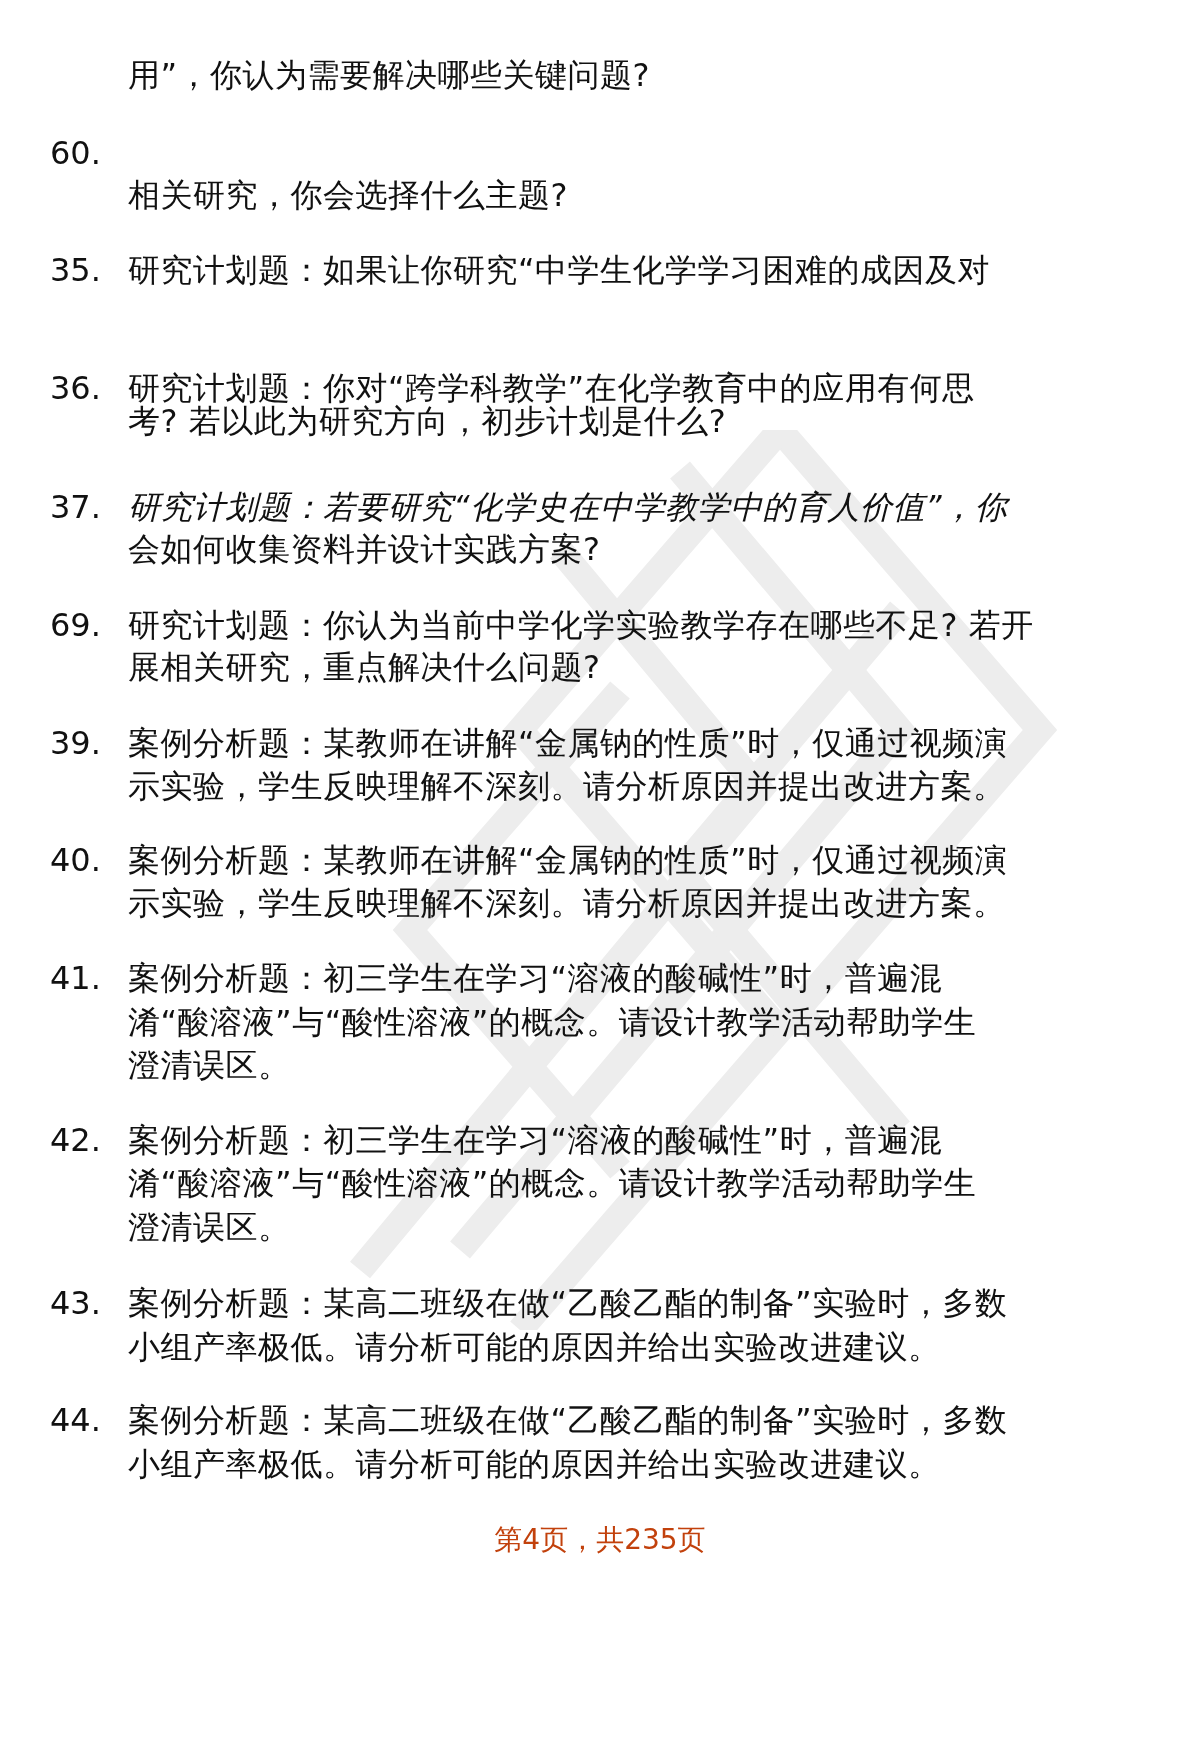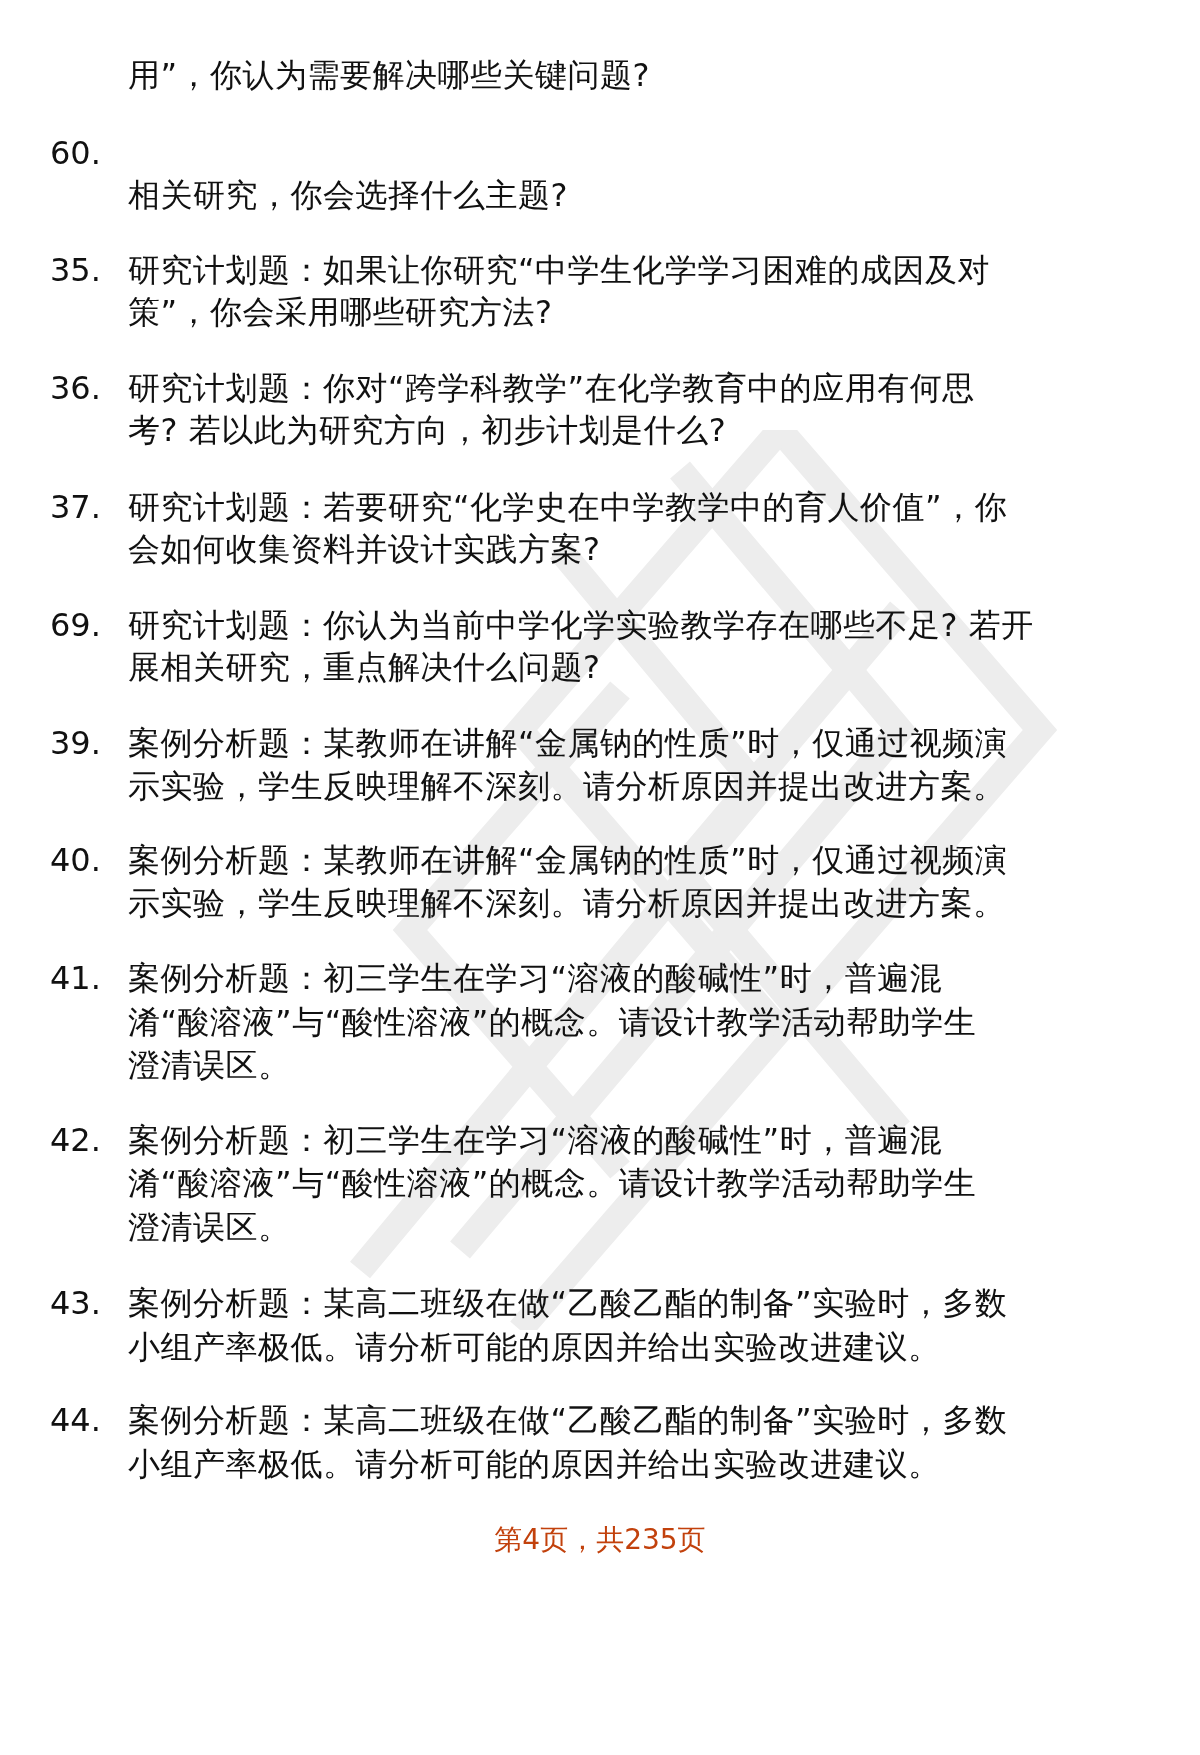--- a/index.html
+++ b/index.html
@@ -40,28 +40,27 @@
 
 <div class="page">
 
   <div class="line body-text" style="top:55px;">用”，你认为需要解决哪些关键问题?</div>
 
   <div class="num" style="top:133px;">60.</div>
   <div class="line body-text" style="top:175px;">相关研究，你会选择什么主题?</div>
 
   <div class="num" style="top:250px;">35.</div>
   <div class="line body-text" style="top:250px;">研究计划题：如果让你研究“中学生化学学习困难的成因及对</div>
-  <div class="line body-text" style="top:292px;">策”，你会采用哪些研究方法?</div>
 
   <div class="num" style="top:368px;">36.</div>
   <div class="line body-text" style="top:368px;">研究计划题：你对“跨学科教学”在化学教育中的应用有何思</div>
-  <div class="line body-text" style="top:410px;">考? 若以此为研究方向，初步计划是什么?</div>
+  <div class="line body-text" style="top:401px;">考? 若以此为研究方向，初步计划是什么?</div>
 
   <div class="num" style="top:487px;">37.</div>
-  <div class="line body-text" style="top:487px;">研究计划题：若要研究“化学史在中学教学中的育人价值”，你</div>
+  <div class="line body-text" style="top:487px;font-style:italic;">研究计划题：若要研究“化学史在中学教学中的育人价值”，你</div>
   <div class="line body-text" style="top:529px;">会如何收集资料并设计实践方案?</div>
 
   <div class="num" style="top:605px;">69.</div>
   <div class="line body-text" style="top:605px;">研究计划题：你认为当前中学化学实验教学存在哪些不足? 若开</div>
   <div class="line body-text" style="top:647px;">展相关研究，重点解决什么问题?</div>
 
   <div class="num" style="top:723px;">39.</div>
   <div class="line body-text" style="top:723px;">案例分析题：某教师在讲解“金属钠的性质”时，仅通过视频演</div>
   <div class="line body-text" style="top:766px;">示实验，学生反映理解不深刻。请分析原因并提出改进方案。</div>
 

